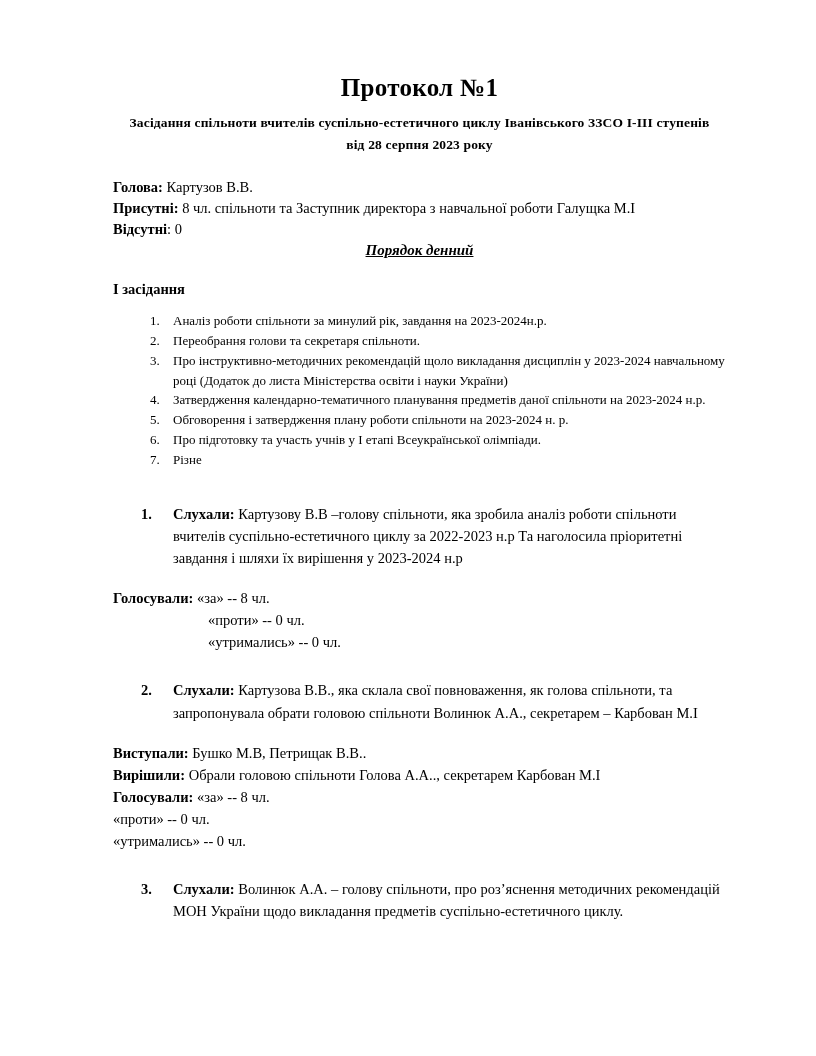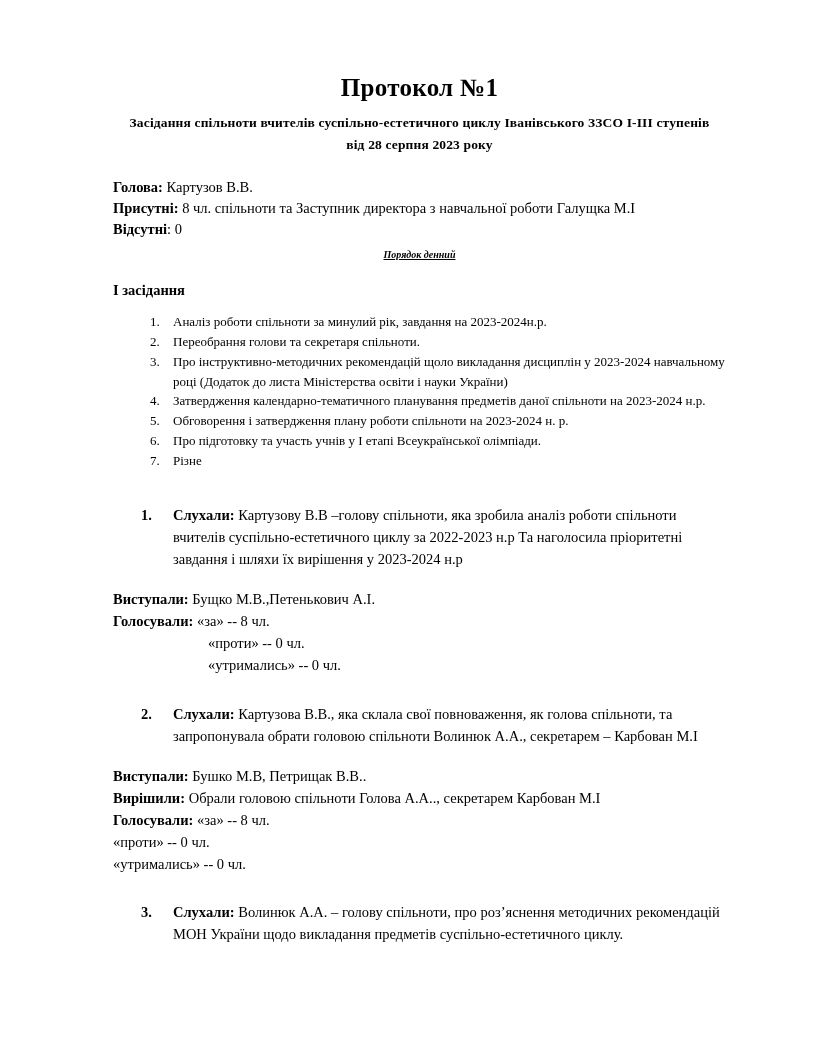--- a/index.html
+++ b/index.html
@@ -70,22 +70,22 @@
   .meta-label {
     font-weight: bold;
   }
   .meta-value {
     font-weight: normal;
   }
 
   
   .agenda-heading {
     text-align: center;
-    margin-top: 9px;
-    font-size: 10px;
+    margin-top: 2px;
+    font-size: 15px;
   }
   .agenda-heading span {
     font-weight: bold;
     font-style: italic;
     text-decoration: underline;
   }
 
   .session-label {
     margin-top: 22px;
     font-size: 14.5px;
@@ -186,23 +186,20 @@
 
     <div class="items">
 
       <div class="item">
         <div class="item-head">
           <span class="item-num">1.</span><span class="item-key">Слухали:</span><span class="item-body"> Картузову В.В –голову спільноти, яка зробила аналіз роботи спільноти вчителів суспільно-естетичного циклу за 2022-2023 н.р  Та наголосила пріоритетні завдання і шляхи їх вирішення у 2023-2024 н.р</span>
         </div>
       </div>
       <div class="gap-md"></div>
       <div class="note-line">
-        <span class="note-key">Виступали:</span><span> Бущко М.В.,Петенькович А.І.</span>
-      </div>
-      <div class="note-line">
         <span class="note-key">Голосували:</span><span> «за» -- 8 чл.</span>
       </div>
       <div class="vote-indent">«проти» -- 0 чл.</div>
       <div class="vote-indent">«утримались» -- 0 чл.</div>
 
       <div class="gap-lg"></div>
 
       <div class="item">
         <div class="item-head">
           <span class="item-num">2.</span><span class="item-key">Слухали:</span><span class="item-body"> Картузова В.В., яка склала свої повноваження, як голова спільноти, та запропонувала обрати головою спільноти Волинюк А.А., секретарем – Карбован М.І</span>

